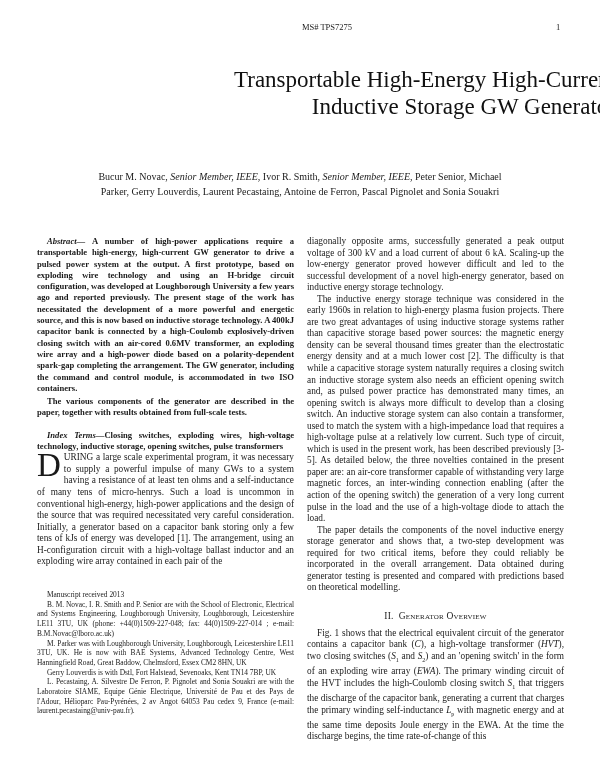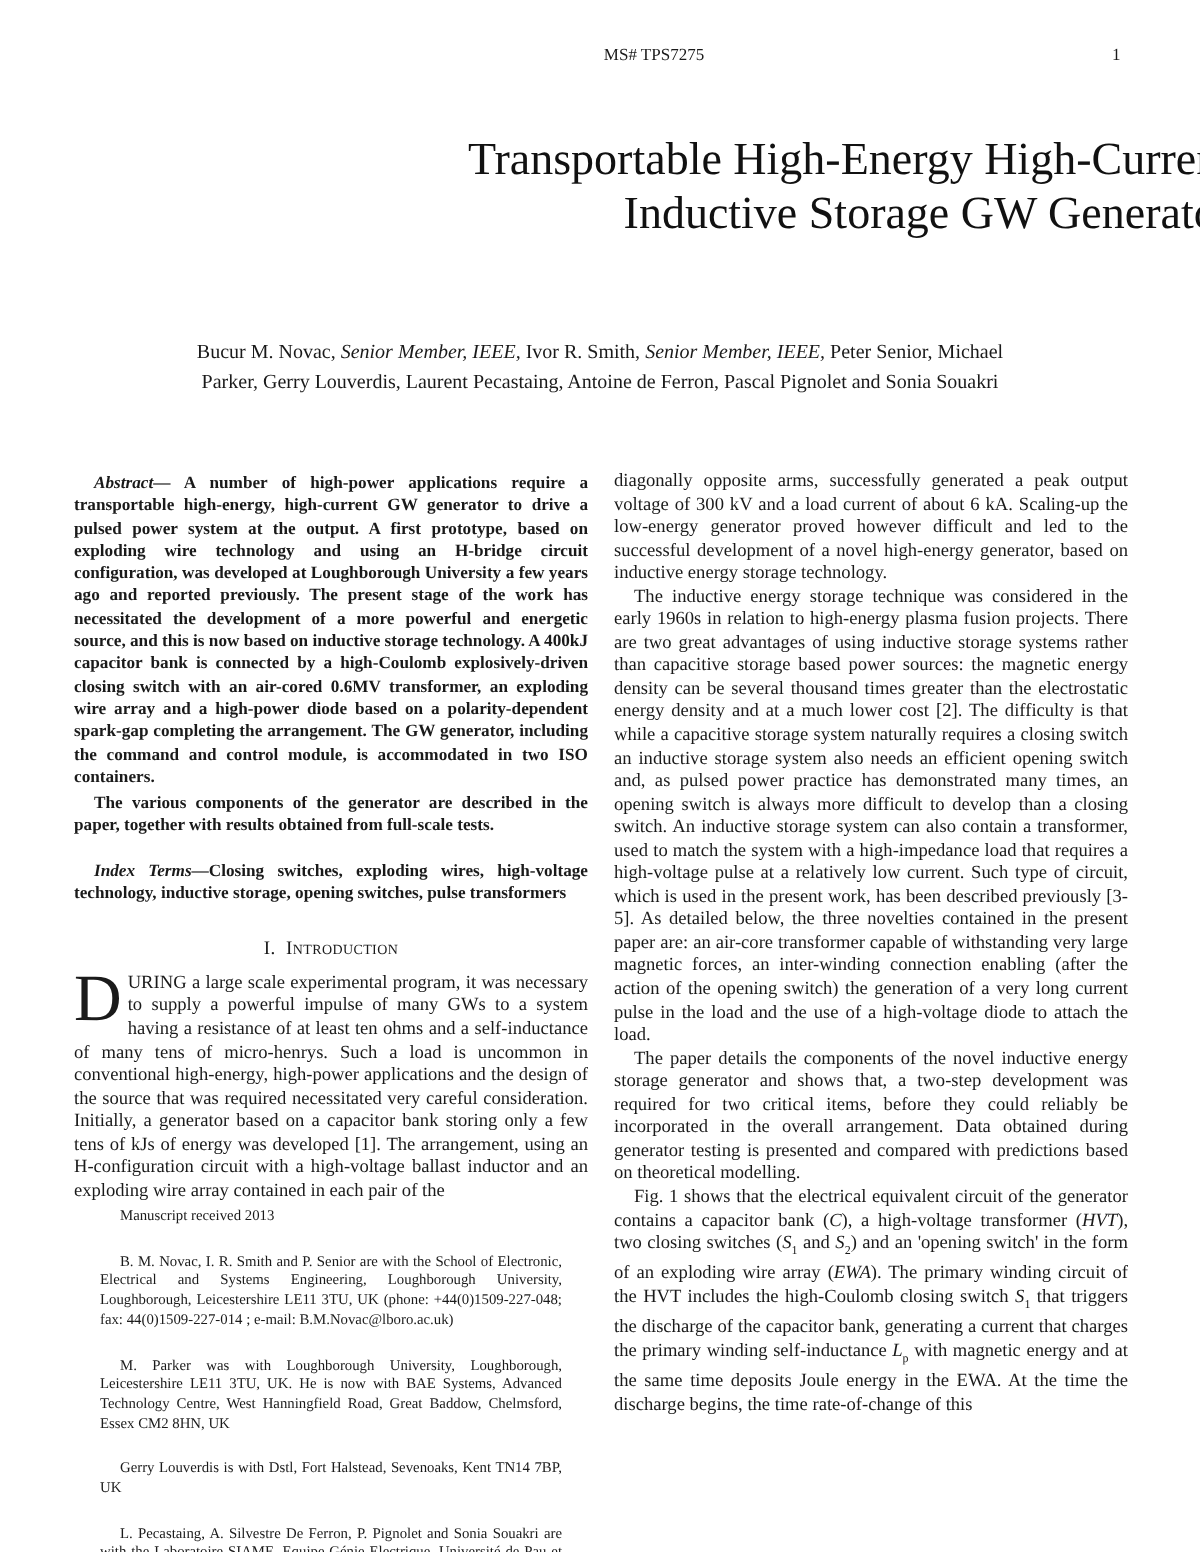--- a/index.html
+++ b/index.html
@@ -21,21 +21,21 @@
   .abstract p { font-weight:bold; font-size:8.6px; line-height:11.3px; }
   .abstract .lead { font-style:italic; }
   .index-terms { margin-top:11px !important; font-weight:bold; font-size:8.6px; line-height:11.3px; }
   .index-terms .lead { font-style:italic; }
   .section-heading { text-align:center; margin:18px 0 5px 0; font-size:9.5px; letter-spacing:0.2px; }
   .section-heading .sc { font-variant:small-caps; }
   .dropcap-para { text-indent:0 !important; }
   .dropcap { float:left; font-size:33px; line-height:24px; margin:1px 3px 0 0; }
   .footnotes { position:absolute; top:590px; left:37px; width:257px; font-size:7.4px;
                line-height:9.7px; text-align:justify; }
-  .footnotes p { margin:13px; text-indent:10px; }
+  .footnotes p { margin:0; text-indent:10px; }
   .right-heading { margin-top:17px !important; }
   sub { font-size:6px; }
 </style>
 </head>
 <body>
 
 <div class="running-head">
   <span class="ms">MS# TPS7275</span>
   <span class="pg">1</span>
 </div>
@@ -50,33 +50,33 @@
   <div>Parker, Gerry Louverdis, Laurent Pecastaing, Antoine de Ferron, Pascal Pignolet and Sonia Souakri</div>
 </div>
 
 <div class="col col-left">
   <div class="abstract">
     <p><span class="lead">Abstract</span><span>— </span><span>A number of high-power applications require a transportable high-energy, high-current GW generator to drive a pulsed power system at the output. A first prototype, based on exploding wire technology and using an H-bridge circuit configuration, was developed at Loughborough University a few years ago and reported previously. The present stage of the work has necessitated the development of a more powerful and energetic source, and this is now based on inductive storage technology. A 400kJ capacitor bank is connected by a high-Coulomb explosively-driven closing switch with an air-cored 0.6MV transformer, an exploding wire array and a high-power diode based on a polarity-dependent spark-gap completing the arrangement. The GW generator, including the command and control module, is accommodated in two ISO containers.</span></p>
     <p style="margin-top:2px">The various components of the generator are described in the paper, together with results obtained from full-scale tests.</p>
   </div>
   <p class="index-terms"><span class="lead">Index Terms</span><span>—Closing switches, exploding wires, high-voltage technology, inductive storage, opening switches, pulse transformers</span></p>
 
-  <div class="section-heading">
-    <span>I.</span>&nbsp;&nbsp;<span class="sc">Introduction</span>
-  </div>
   <p class="dropcap-para"><span class="dropcap">D</span><span>URING a large scale experimental program, it was necessary to supply a powerful impulse of many GWs to a system having a resistance of at least ten ohms and a self-inductance of many tens of micro-henrys. Such a load is uncommon in conventional high-energy, high-power applications and the design of the source that was required necessitated very careful consideration. Initially, a generator based on a capacitor bank storing only a few tens of kJs of energy was developed [1]. The arrangement, using an H-configuration circuit with a high-voltage ballast inductor and an exploding wire array contained in each pair of the</span></p>
 </div>
 
 <div class="footnotes">
   <p>Manuscript received 2013</p>
   <p>B. M. Novac, I. R. Smith and P. Senior are with the School of Electronic, Electrical and Systems Engineering, Loughborough University, Loughborough, Leicestershire LE11 3TU, UK (phone: +44(0)1509-227-048; fax: 44(0)1509-227-014 ; e-mail: B.M.Novac@lboro.ac.uk)</p>
   <p>M. Parker was with Loughborough University, Loughborough, Leicestershire LE11 3TU, UK. He is now with BAE Systems, Advanced Technology Centre, West Hanningfield Road, Great Baddow, Chelmsford, Essex CM2 8HN, UK</p>
   <p>Gerry Louverdis is with Dstl, Fort Halstead, Sevenoaks, Kent TN14 7BP, UK</p>
   <p>L. Pecastaing, A. Silvestre De Ferron, P. Pignolet and Sonia Souakri are with the Laboratoire SIAME, Equipe Génie Electrique, Université de Pau et des Pays de l'Adour, Hélioparc Pau-Pyrénées, 2 av Angot 64053 Pau cedex 9, France (e-mail: laurent.pecastaing@univ-pau.fr).</p>
 </div>
 
 <div class="col col-right">
   <p style="text-indent:0">diagonally opposite arms, successfully generated a peak output voltage of 300 kV and a load current of about 6 kA. Scaling-up the low-energy generator proved however difficult and led to the successful development of a novel high-energy generator, based on inductive energy storage technology.</p>
   <p>The inductive energy storage technique was considered in the early 1960s in relation to high-energy plasma fusion projects. There are two great advantages of using inductive storage systems rather than capacitive storage based power sources: the magnetic energy density can be several thousand times greater than the electrostatic energy density and at a much lower cost [2]. The difficulty is that while a capacitive storage system naturally requires a closing switch an inductive storage system also needs an efficient opening switch and, as pulsed power practice has demonstrated many times, an opening switch is always more difficult to develop than a closing switch. An inductive storage system can also contain a transformer, used to match the system with a high-impedance load that requires a high-voltage pulse at a relatively low current. Such type of circuit, which is used in the present work, has been described previously [3-5]. As detailed below, the three novelties contained in the present paper are: an air-core transformer capable of withstanding very large magnetic forces, an inter-winding connection enabling (after the action of the opening switch) the generation of a very long current pulse in the load and the use of a high-voltage diode to attach the load.</p>
   <p>The paper details the components of the novel inductive energy storage generator and shows that, a two-step development was required for two critical items, before they could reliably be incorporated in the overall arrangement. Data obtained during generator testing is presented and compared with predictions based on theoretical modelling.</p>
 
+  <div class="section-heading right-heading">
+    <span>II.</span>&nbsp;&nbsp;<span class="sc">Generator Overview</span>
+  </div>
   <p><span>Fig. 1 shows that the electrical equivalent circuit of the generator contains a capacitor bank (</span><i>C</i><span>), a high-voltage transformer (</span><i>HVT</i><span>), two closing switches (</span><i>S</i><sub>1</sub><span> and </span><i>S</i><sub>2</sub><span>) and an 'opening switch' in the form of an exploding wire array (</span><i>EWA</i><span>). The primary winding circuit of the HVT includes the high-Coulomb closing switch </span><i>S</i><sub>1</sub><span> that triggers the discharge of the capacitor bank, generating a current that charges the primary winding self-inductance </span><i>L</i><sub>p</sub><span> with magnetic energy and at the same time deposits Joule energy in the EWA. At the time the discharge begins, the time rate-of-change of this</span></p>
 </div>
 
 </body></html>

